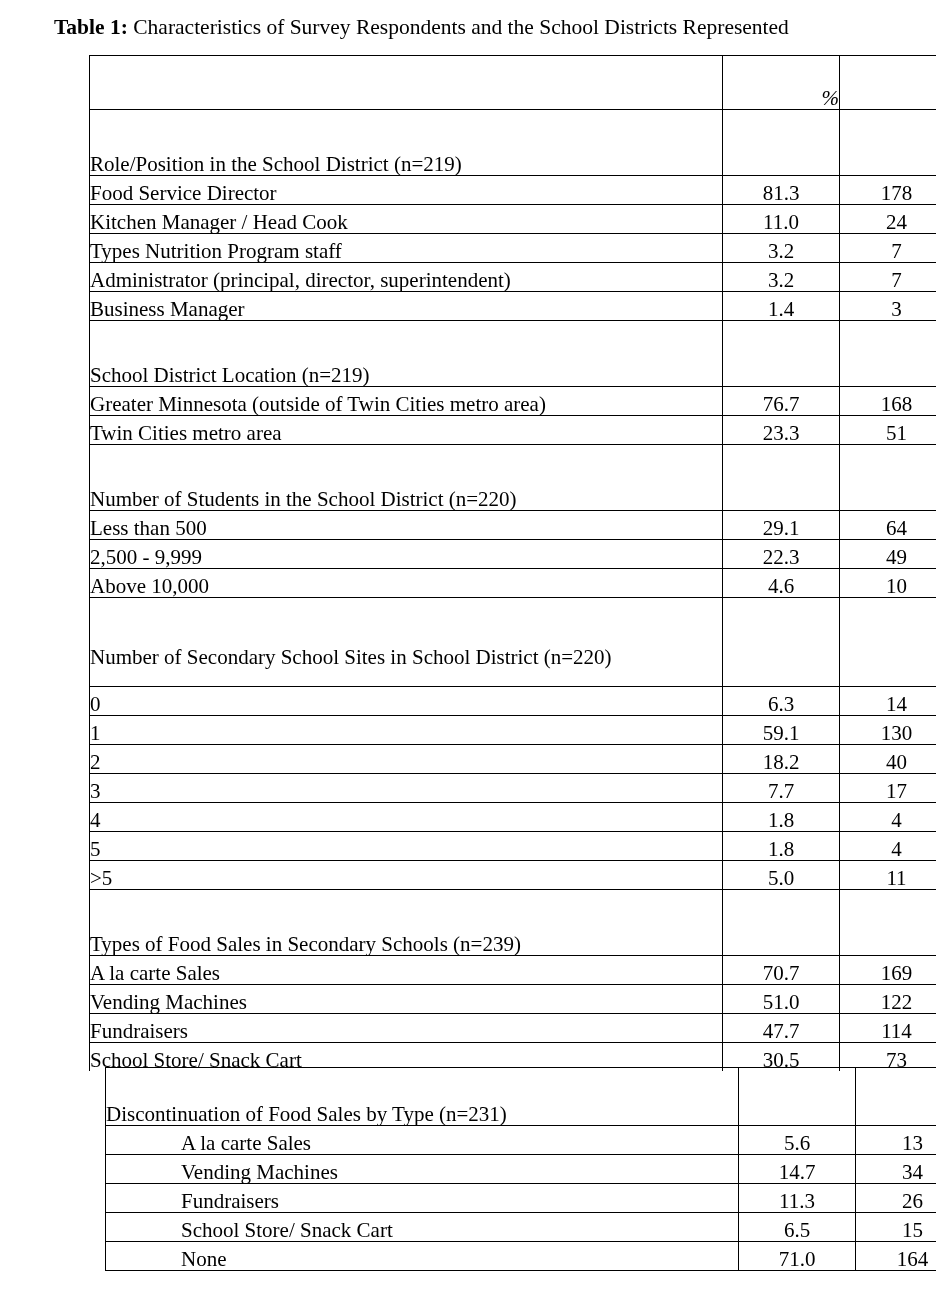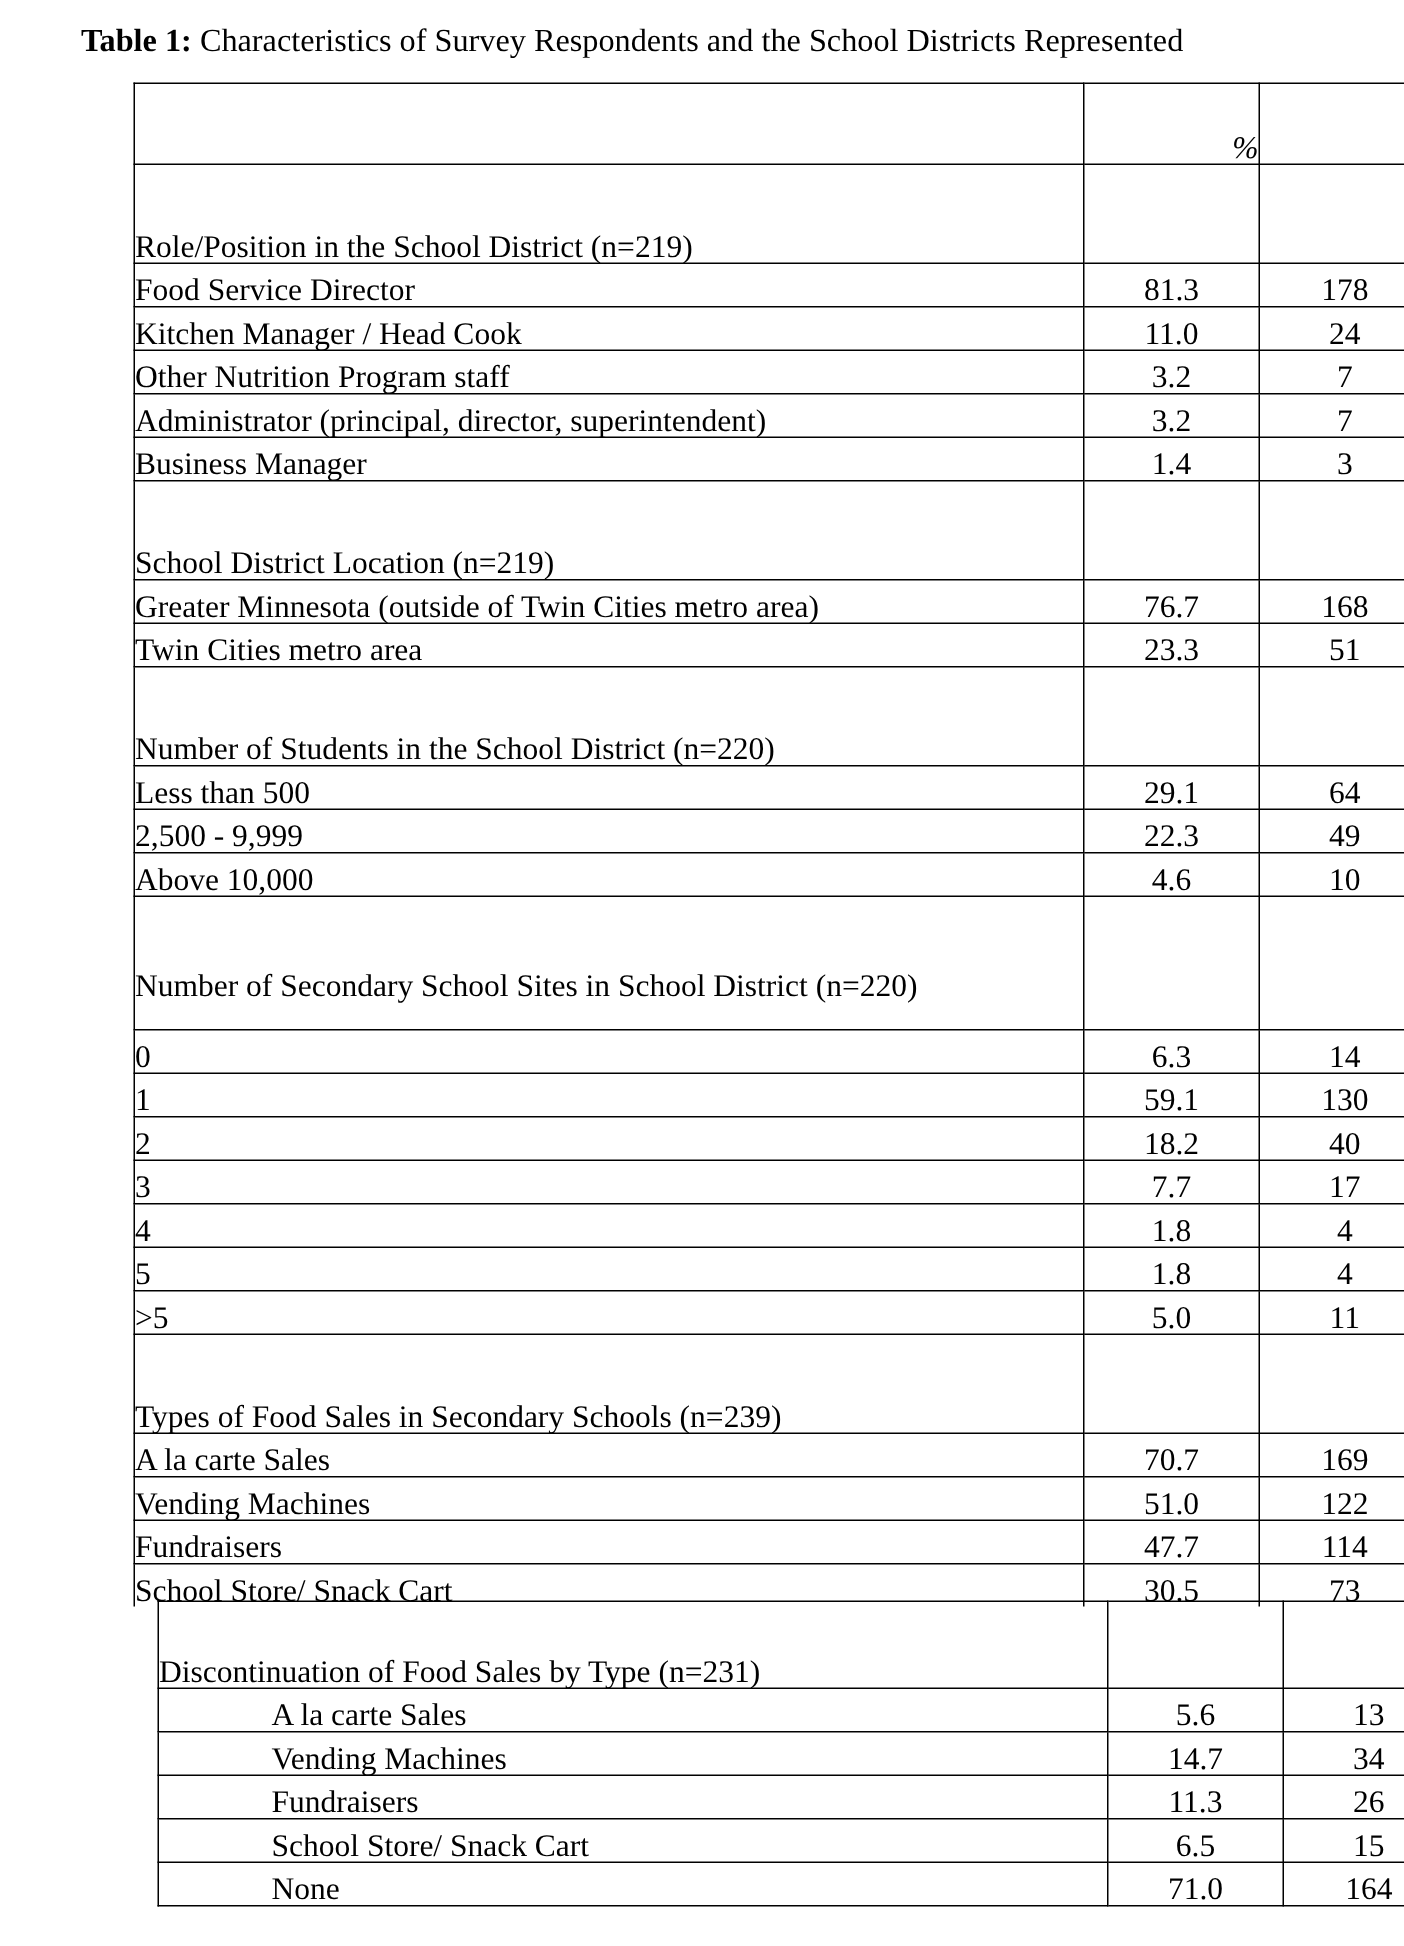--- a/index.html
+++ b/index.html
@@ -154,21 +154,21 @@
         <td class="item">Food Service Director</td>
         <td class="val">81.3</td>
         <td class="val">178</td>
       </tr>
       <tr>
         <td class="item">Kitchen Manager / Head Cook</td>
         <td class="val">11.0</td>
         <td class="val">24</td>
       </tr>
       <tr>
-        <td class="item">Other Nutrition Program staff</td>
+        <td class="item">Types Nutrition Program staff</td>
         <td class="val">3.2</td>
         <td class="val">7</td>
       </tr>
       <tr>
         <td class="item">Administrator (principal, director, superintendent)</td>
         <td class="val">3.2</td>
         <td class="val">7</td>
       </tr>
       <tr>
         <td class="item">Business Manager</td>

